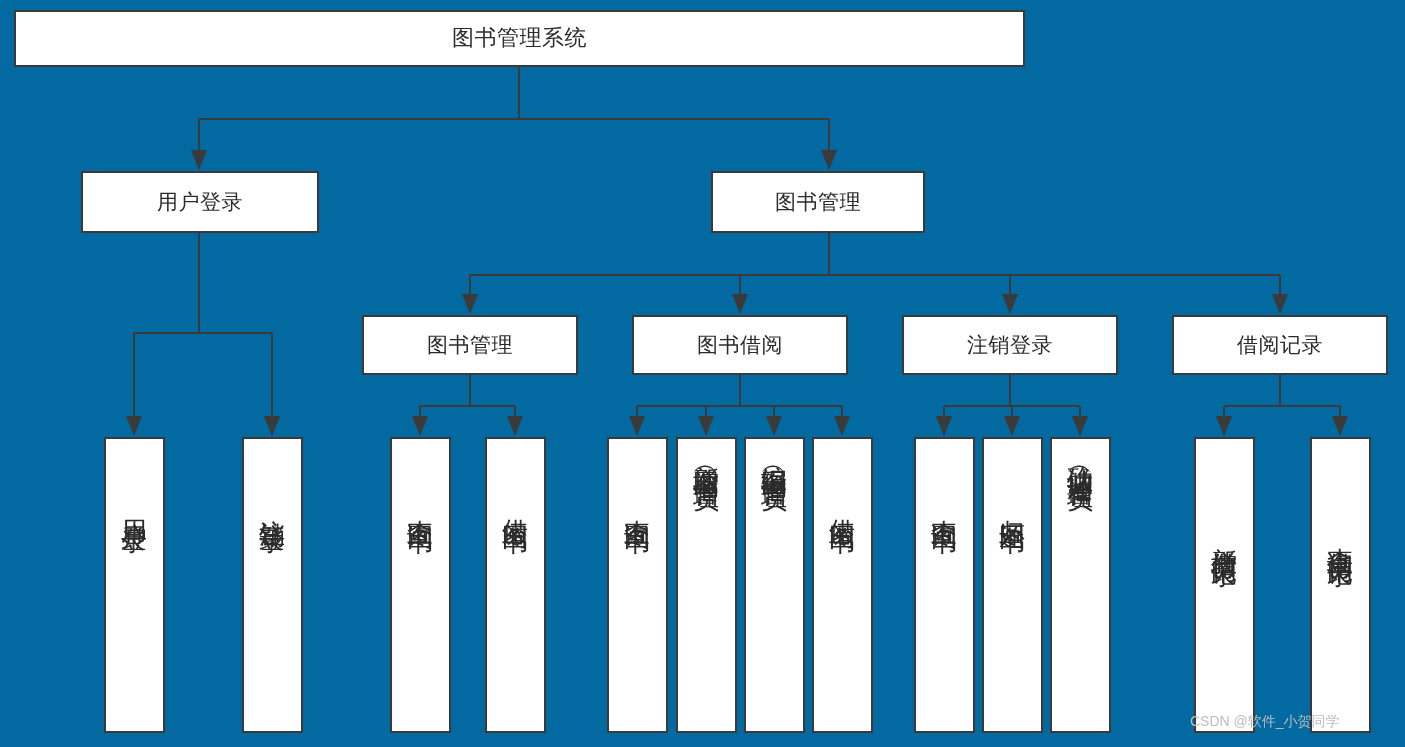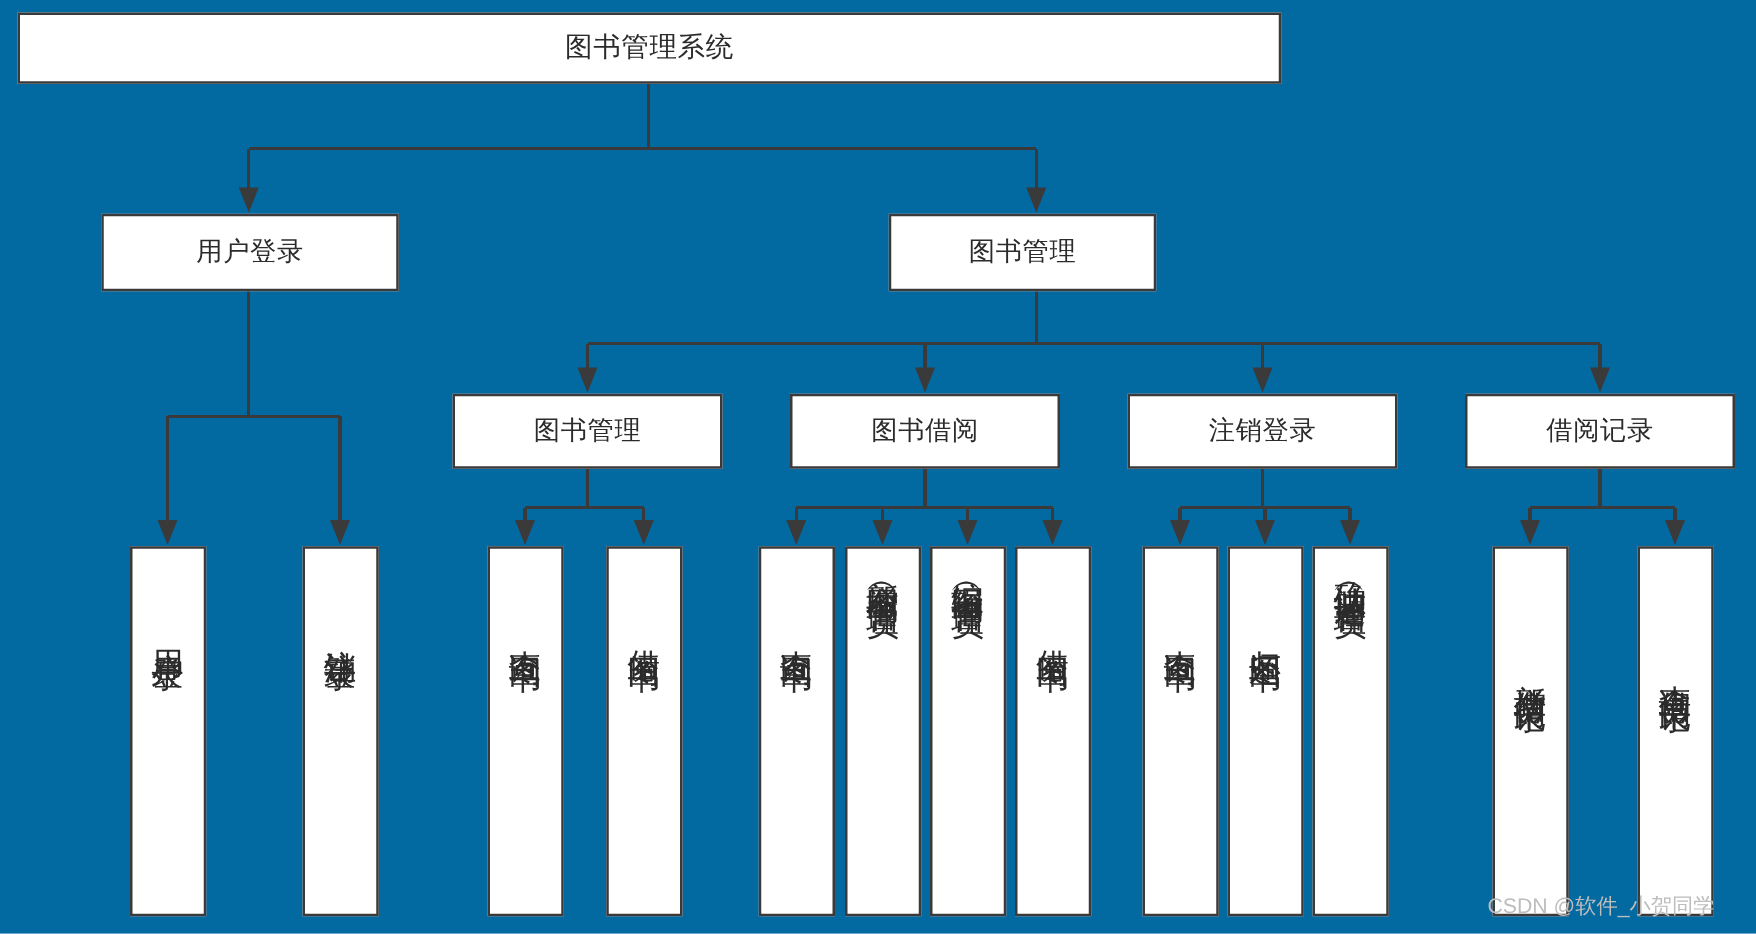--- a/index.html
+++ b/index.html
@@ -62,21 +62,21 @@
   }
   .node.vertical.pad-mid {
     padding-top: 60px;
   }
   .node.vertical.pad-low {
     padding-top: 88px;
   }
   .watermark {
     position: absolute;
     color: #bdbdbd;
-    font-size: 17px;
+    font-size: 14px;
     white-space: nowrap;
     pointer-events: none;
   }
 </style>
 </head>
 <body>
 
 <div id="diagram-root">
 
   <svg class="wires" viewBox="0 0 1405 747" xmlns="http://www.w3.org/2000/svg">

